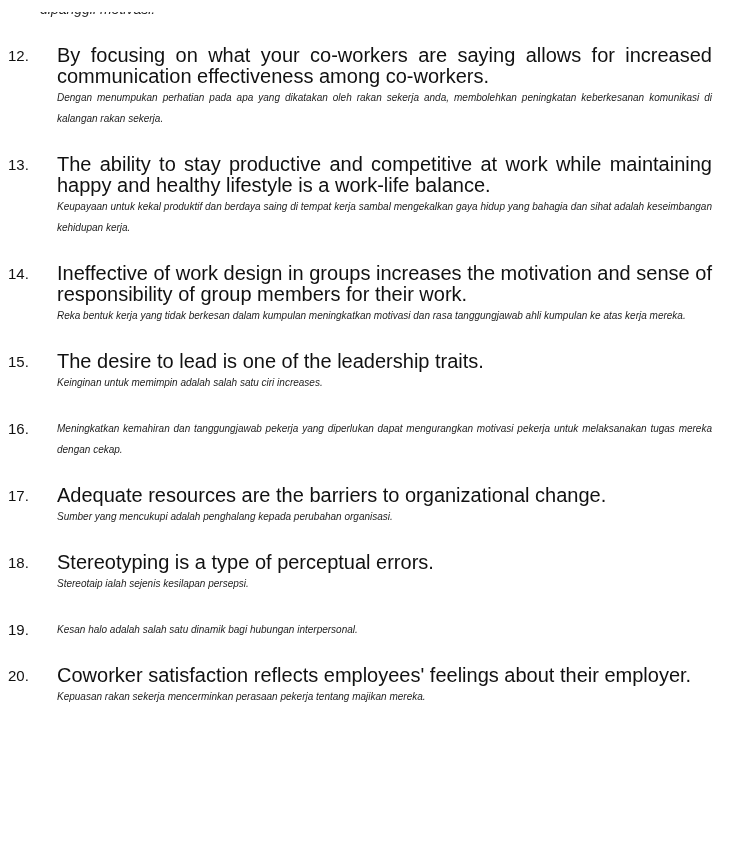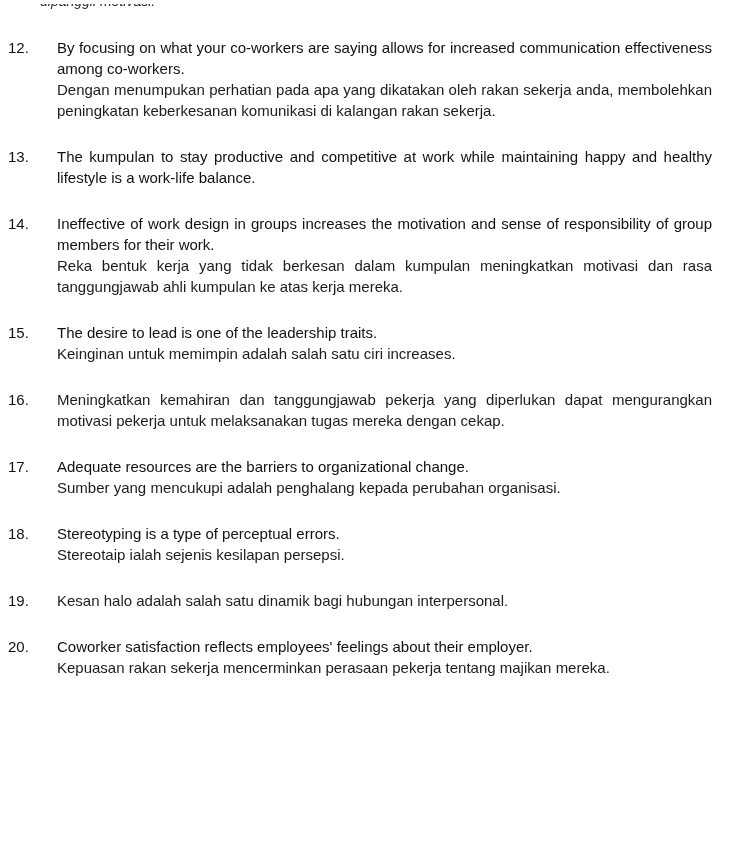--- a/index.html
+++ b/index.html
@@ -11,21 +11,21 @@
     width: 752px;
     height: 846px;
     overflow: hidden;
     font-family: "Liberation Sans", "DejaVu Sans", sans-serif;
     color: #161616;
   }
   .page {
     box-sizing: border-box;
     width: 752px;
     height: 846px;
-    padding: 4px 40px 10px 8px;
+    padding: 12px 40px 10px 8px;
   }
   
   .top-fragment-clip {
     height: 9px;
     overflow: hidden;
     margin-left: 32px;
     margin-bottom: 24px;
   }
   .top-fragment-clip .frag {
     display: block;
@@ -47,28 +47,29 @@
     flex: 0 0 49px;
     font-size: 15px;
     line-height: 21px;
     color: #111;
   }
   .q-body {
     flex: 1 1 auto;
     min-width: 0;
   }
   .q-en {
-    font-size: 15px;
+    font-size: 20px;
     line-height: 21px;
     text-align: justify;
     color: #111;
   }
   .q-ms {
-    font-size: 15px;
+    font-size: 10px;
     line-height: 21px;
+    font-style: italic;
     text-align: justify;
     color: #1c1c1c;
   }
 </style>
 </head>
 <body>
 
 <div class="page">
 
   <div class="top-fragment-clip">
@@ -80,21 +81,22 @@
     <div class="q-num">12.</div>
     <div class="q-body">
       <div class="q-en">By focusing on what your co-workers are saying allows for increased communication effectiveness among co-workers.</div>
       <div class="q-ms">Dengan menumpukan perhatian pada apa yang dikatakan oleh rakan sekerja anda, membolehkan peningkatan keberkesanan komunikasi di kalangan rakan sekerja.</div>
     </div>
   </div>
 
   <div class="q-item">
     <div class="q-num">13.</div>
     <div class="q-body">
-      <div class="q-en">The kumpulan to stay productive and competitive at work while maintaining happy and healthy lifestyle is a work-life balance.</div>
+      <div class="q-en">The ability to stay productive and competitive at work while maintaining happy and healthy lifestyle is a work-life balance.</div>
+      <div class="q-ms">Keupayaan untuk kekal produktif dan berdaya saing di tempat kerja sambal mengekalkan gaya hidup yang bahagia dan sihat adalah keseimbangan kehidupan kerja.</div>
     </div>
   </div>
 
   <div class="q-item">
     <div class="q-num">14.</div>
     <div class="q-body">
       <div class="q-en">Ineffective of work design in groups increases the motivation and sense of responsibility of group members for their work.</div>
       <div class="q-ms">Reka bentuk kerja yang tidak berkesan dalam kumpulan meningkatkan motivasi dan rasa tanggungjawab ahli kumpulan ke atas kerja mereka.</div>
     </div>
   </div>

